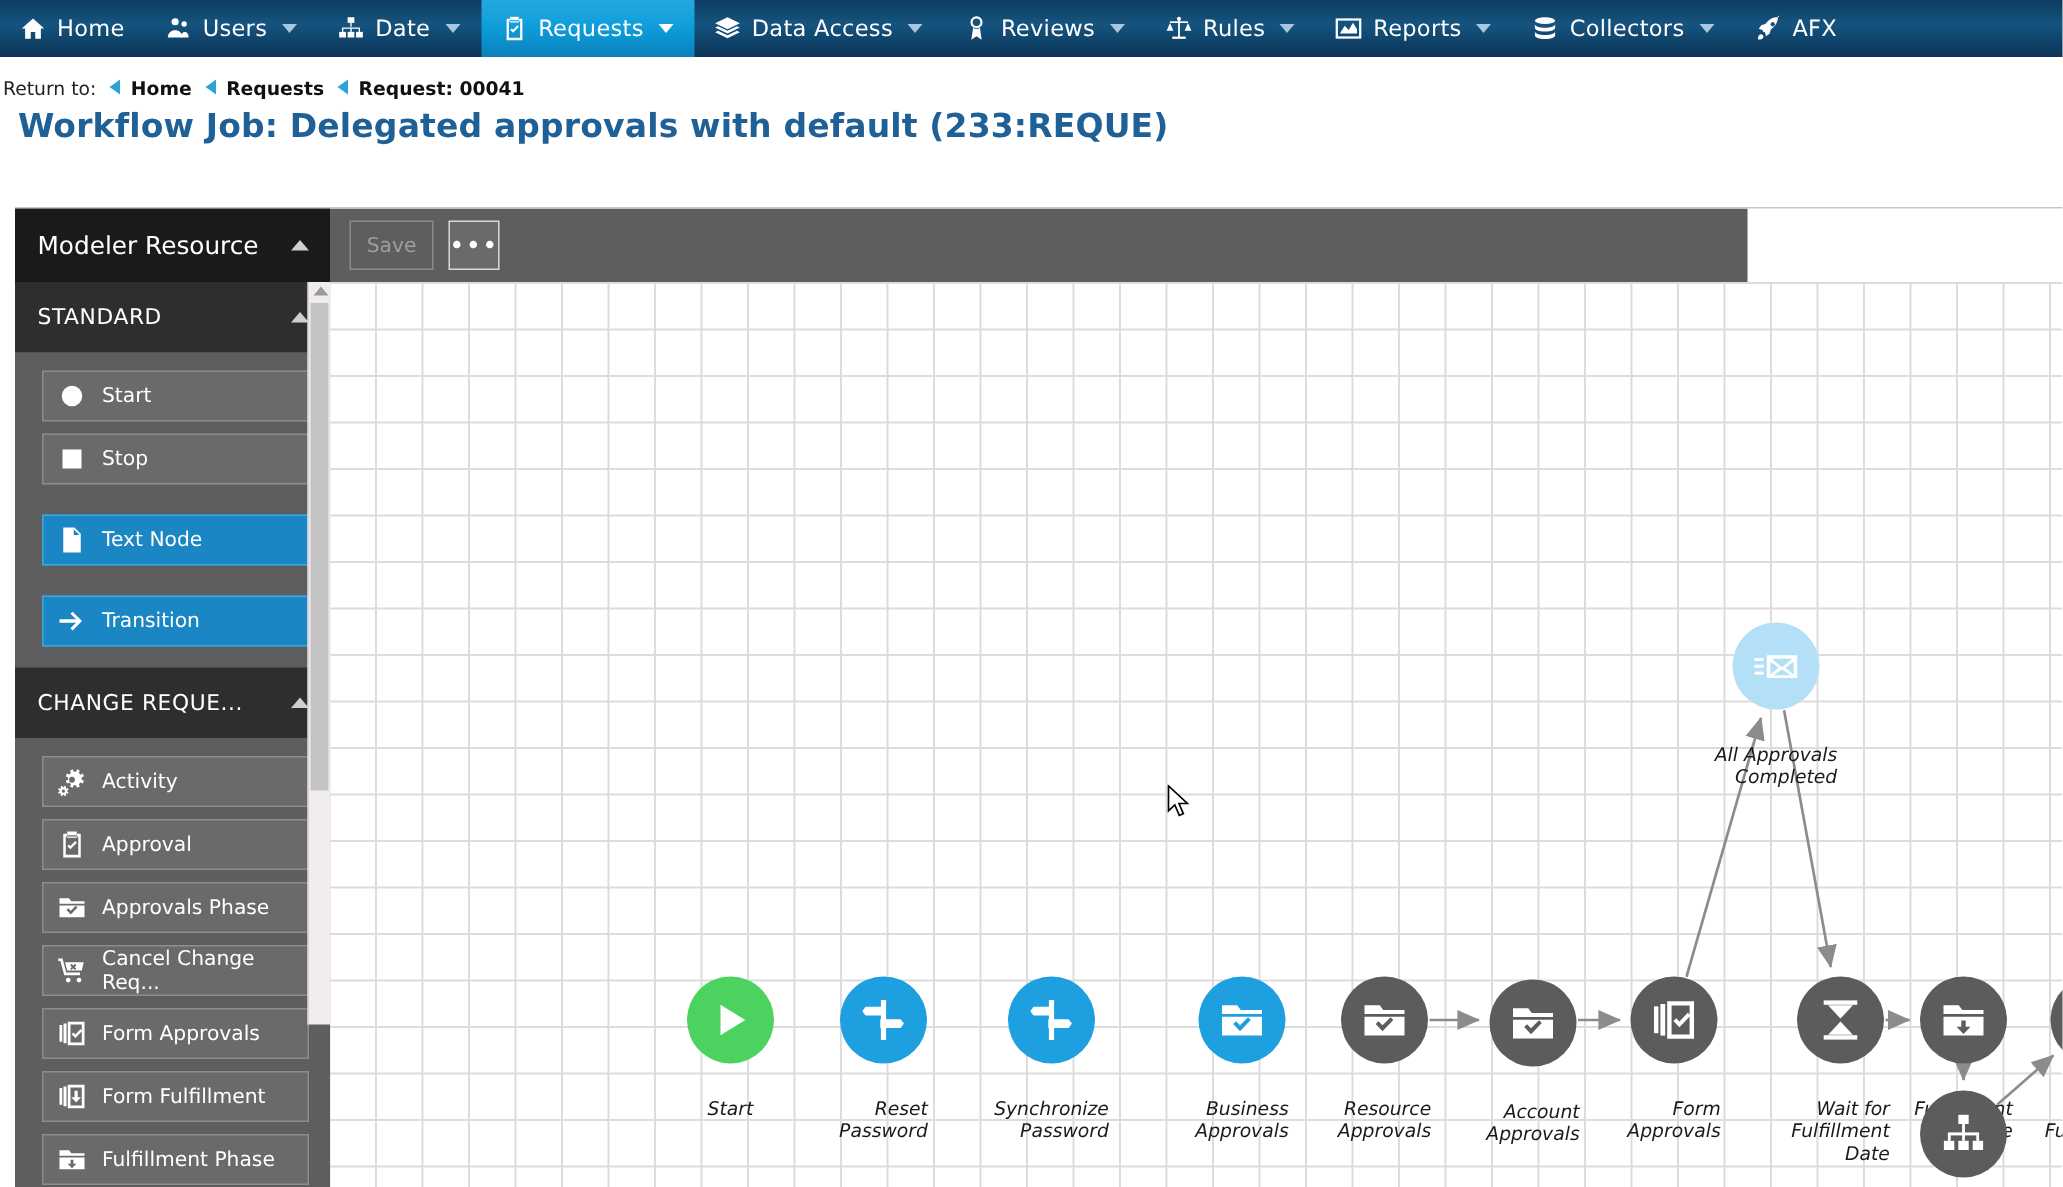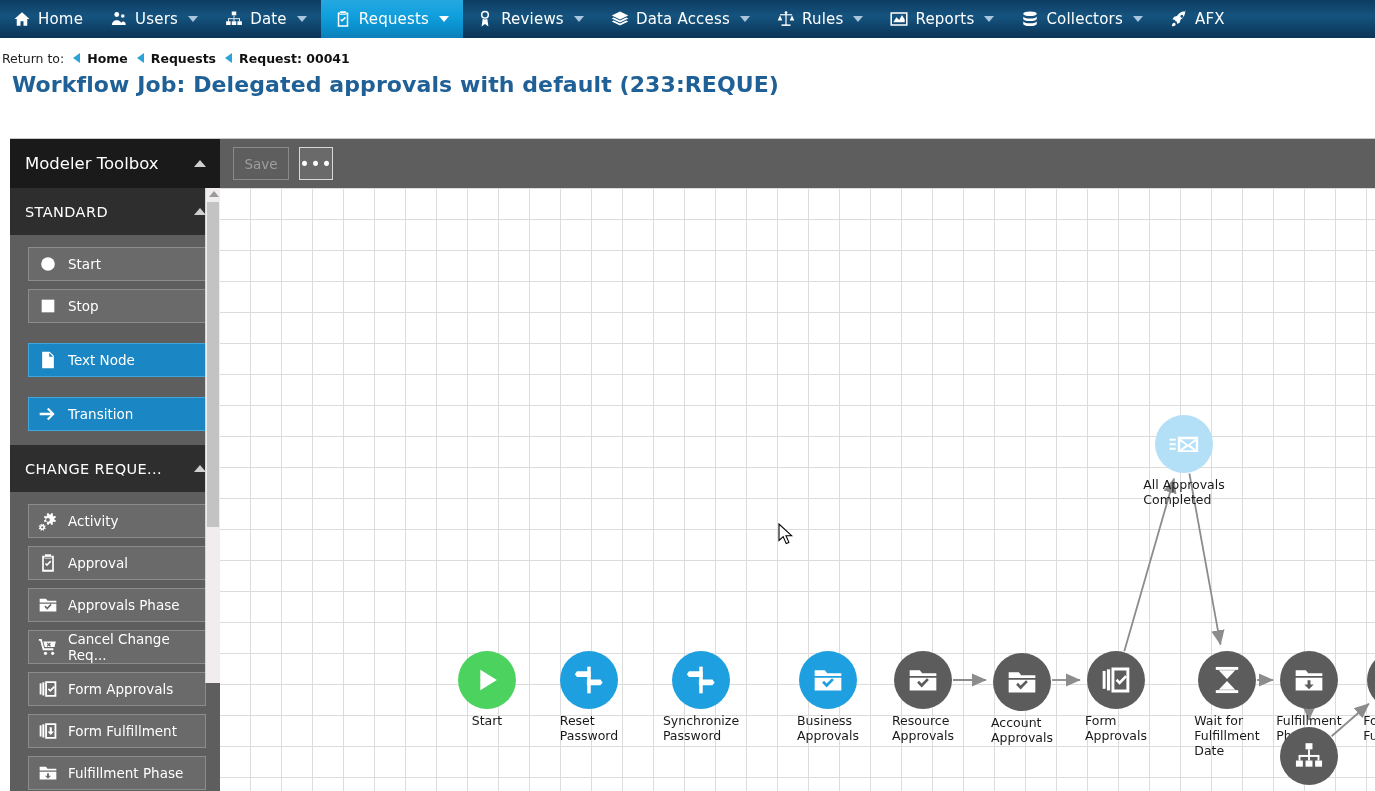--- a/index.html
+++ b/index.html
@@ -157,21 +157,21 @@
   }
 
   
   #canvaswrap {
     position: absolute; left: 210px; top: 0;
     width: 1155px; height: 653px;
     overflow: hidden;
   }
   #canvastoolbar {
     position: absolute; left: 0; top: 0;
-    width: 1155px; height: 49px;
+    width: 945px; height: 49px;
     background: #5e5e5e;
     display: flex; align-items: center;
     gap: 10px; padding-left: 13px;
   }
   #savebtn {
     width: 56px; height: 33px;
     border: 1px solid #8a8a8a;
     background: transparent;
     color: #9e9e9e;
     font-size: 13.5px;
@@ -205,24 +205,25 @@
     position: absolute;
     display: flex; flex-direction: column; align-items: center;
     cursor: pointer;
   }
   .ncircle {
     border-radius: 50%;
     display: flex; align-items: center; justify-content: center;
   }
   .ncircle svg { display: block; fill: #ffffff; }
   .nlabel2 {
-    margin-top: 4px;
+    margin-top: 22px;
     font-size: 12.5px; color: #1a1a1a;
-    text-align: left; line-height: 15px;
+    text-align: right; line-height: 15px;
     white-space: pre-line;
+    font-style: italic;
   }
 
   
   #mousecursor { position: absolute; left: 558px; top: 335px; width: 18px; height: 24px; }
 </style>
 </head>
 <body>
 
 <div id="topnav">
     <div class="navitem">
@@ -269,36 +270,36 @@
           <path d="M5 3.4h3v3.2h8V3.4h3V22.4H5Z M7 5.6v14.6h10V5.6z" fill-rule="evenodd"></path>
           <path d="M10.7 15.8 8.3 13.3l1.3-1.3 1.1 1.1 3.9-4 1.3 1.4z"></path>
         </svg>
       </span>
       <span class="nlabel">Requests</span>
       <span class="caret"></span>
     </div>
     <div class="navitem">
       <span class="nicon">
         <svg viewBox="0 0 24 24">
-          <circle cx="12" cy="6.4" r="4.4" fill="none" stroke="#fff" stroke-width="2"></circle>
-          <path d="M9 11.2 L7.4 22 L12 18.8 L16.6 22 L15 11.2 L13.6 12.2 L12 12.5 L10.4 12.2 Z"></path>
-        </svg>
-      </span>
-      <span class="nlabel">Reviews</span>
-      <span class="caret"></span>
-    </div>
-    <div class="navitem">
-      <span class="nicon">
-        <svg viewBox="0 0 24 24">
           <path d="M12 2 L23 7.3 L12 12.6 L1 7.3 Z"></path>
           <path d="M1 11.2 L12 16.5 L23 11.2 L20.4 10 L12 14 L3.6 10 Z"></path>
           <path d="M1 15.3 L12 20.6 L23 15.3 L20.4 14.1 L12 18.1 L3.6 14.1 Z"></path>
         </svg>
       </span>
       <span class="nlabel">Data Access</span>
+      <span class="caret"></span>
+    </div>
+    <div class="navitem">
+      <span class="nicon">
+        <svg viewBox="0 0 24 24">
+          <circle cx="12" cy="6.4" r="4.4" fill="none" stroke="#fff" stroke-width="2"></circle>
+          <path d="M9 11.2 L7.4 22 L12 18.8 L16.6 22 L15 11.2 L13.6 12.2 L12 12.5 L10.4 12.2 Z"></path>
+        </svg>
+      </span>
+      <span class="nlabel">Reviews</span>
       <span class="caret"></span>
     </div>
     <div class="navitem">
       <span class="nicon">
         <svg viewBox="0 0 24 24">
           <rect x="11.2" y="3" width="1.6" height="17"></rect>
           <rect x="6" y="19.2" width="12" height="2"></rect>
           <rect x="4" y="5.6" width="16" height="1.5"></rect>
           <path d="M4 7 L1 14 h6 Z"></path>
           <path d="M20 7 L17 14 h6 Z"></path>
@@ -349,21 +350,21 @@
   <span class="cbsep"></span>
   <span class="crumb plain">Request: 00041</span>
 </div>
 
 <div id="pagetitle">Workflow Job: Delegated approvals with default (233:REQUE)</div>
 
 <div id="panel">
 
   <div id="toolbox">
     <div id="tbheader">
-      <span class="ttl">Modeler Toolbox</span>
+      <span class="ttl">Modeler Resource</span>
       <span class="chev-up"></span>
     </div>
     <div id="tbsections">
         <div class="sechead">
           <span class="ttl">STANDARD</span>
           <span class="chev-up"></span>
         </div>
         <div class="secbody">
           <div class="tbitem">
             <span class="tbicon">

